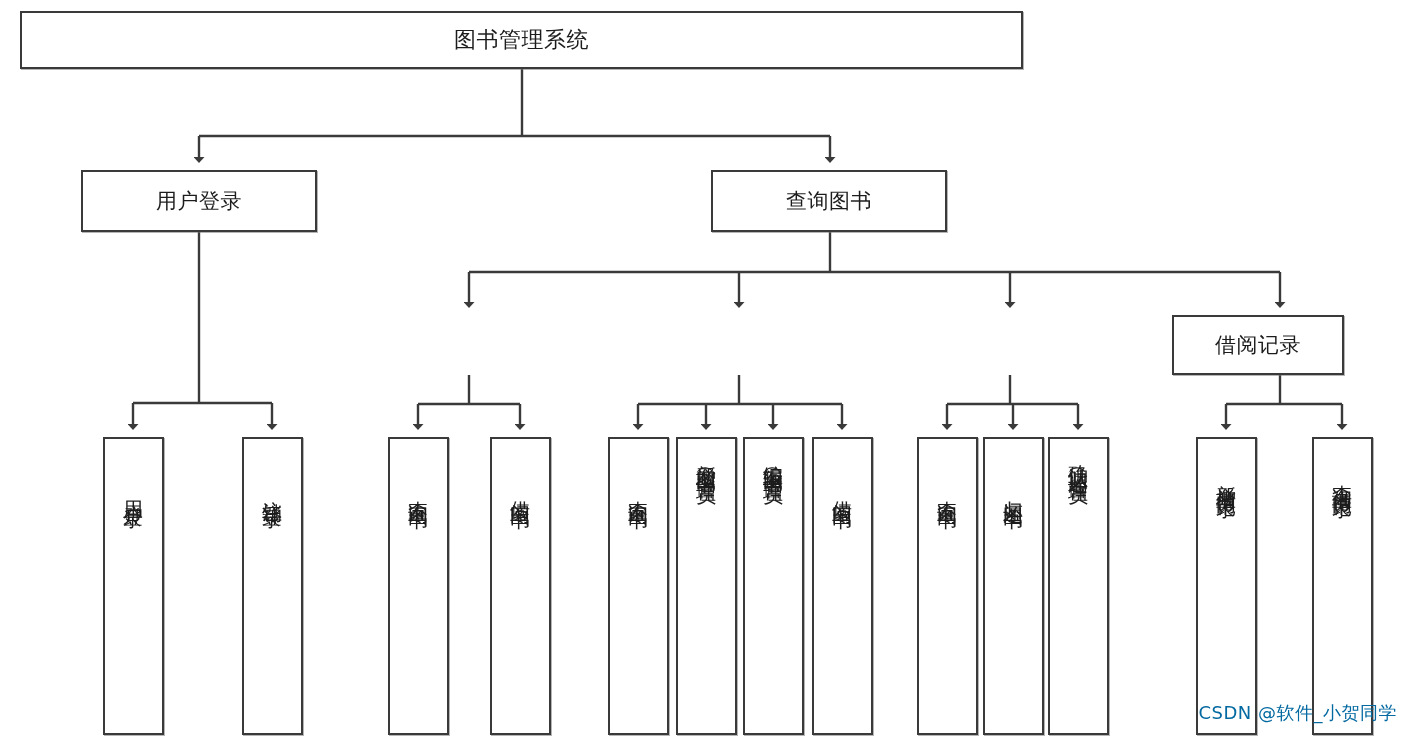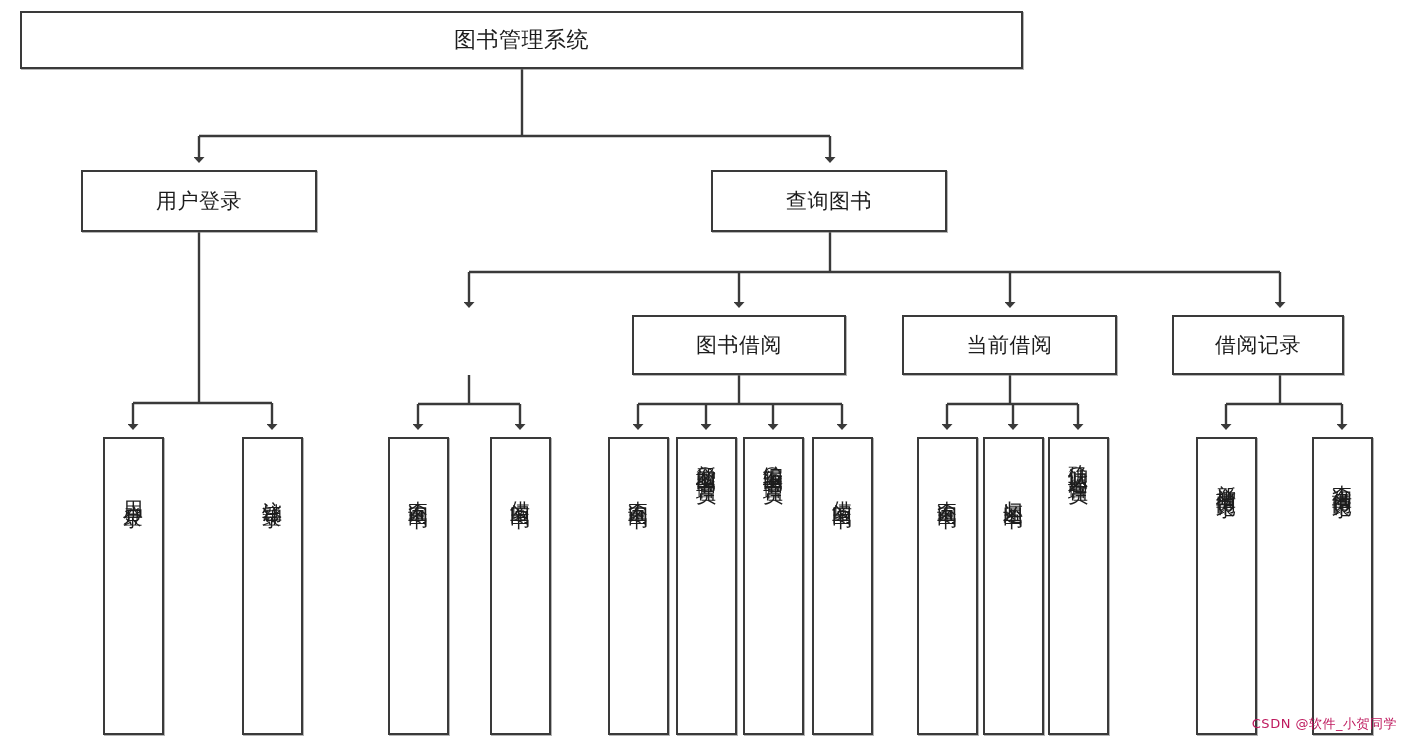--- a/index.html
+++ b/index.html
@@ -58,23 +58,23 @@
   .node.vert .label {
     writing-mode: vertical-rl;
     text-orientation: upright;
     font-size: 20px;
     letter-spacing: 3px;
     line-height: 1;
   }
   .watermark {
     position: absolute;
     right: 8px;
-    bottom: 14px;
-    font-size: 13px;
-    color: #be185d;
+    bottom: 22px;
+    font-size: 18px;
+    color: #0369a1;
     white-space: nowrap;
     letter-spacing: 0.5px;
   }
 </style>
 </head>
 <body>
 
 <div id="diagram-root">
 
   <svg class="edges" viewBox="0 0 1405 747" width="1405" height="747">
@@ -131,26 +131,20 @@
     <span class="label">图书管理系统</span>
   </div>
 
   <div class="node horiz" style="left:81px; top:170px; width:236px; height:62px;">
     <span class="label">用户登录</span>
   </div>
   <div class="node horiz" style="left:711px; top:170px; width:236px; height:62px;">
     <span class="label">查询图书</span>
   </div>
 
-  <div class="node horiz" style="left:632px; top:315px; width:214px; height:60px;">
-    <span class="label">图书借阅</span>
-  </div>
-  <div class="node horiz" style="left:902px; top:315px; width:215px; height:60px;">
-    <span class="label">当前借阅</span>
-  </div>
   <div class="node horiz" style="left:1172px; top:315px; width:172px; height:60px;">
     <span class="label">借阅记录</span>
   </div>
 
   <div class="node vert" style="left:103px; top:437px; width:61px; height:298px;">
     <span class="label">用户登录</span>
   </div>
   <div class="node vert" style="left:242px; top:437px; width:61px; height:298px;">
     <span class="label">注销登录</span>
   </div>

